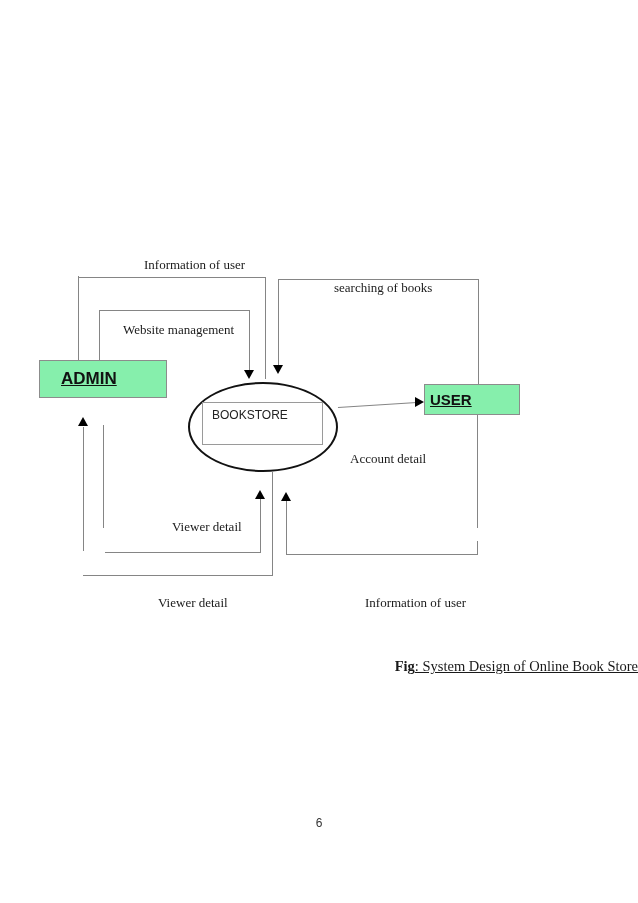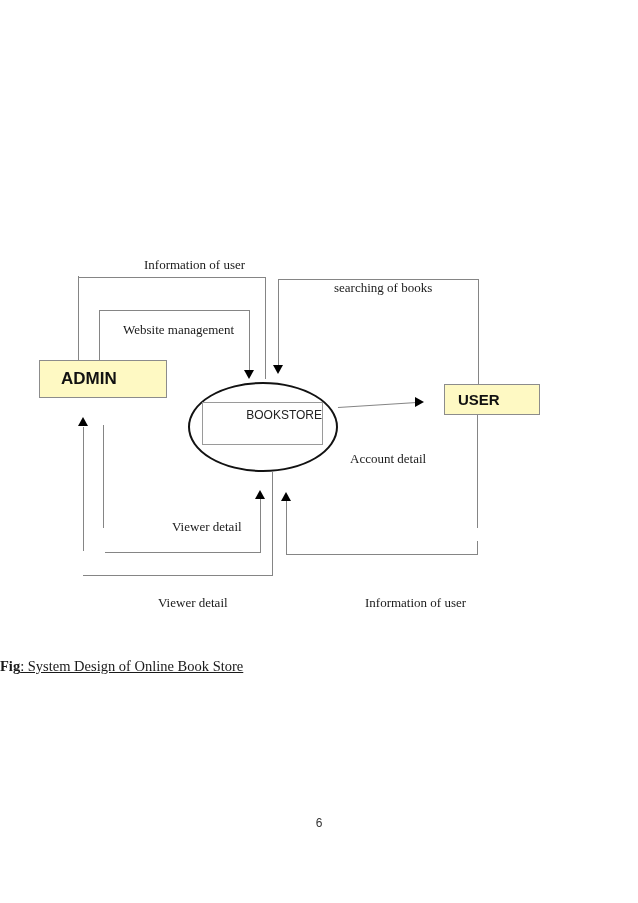--- a/index.html
+++ b/index.html
@@ -15,40 +15,40 @@
   .hl{position:absolute;height:1px;background:var(--line,#858585);}
   .vl{position:absolute;width:1px;background:var(--line,#858585);}
   .sloped{transform:rotate(-3.6deg);transform-origin:left center;}
   
   .arr{position:absolute;width:0;height:0;}
   .arr-down{border-left:5px solid transparent;border-right:5px solid transparent;border-top:9px solid var(--arrow,#000);}
   .arr-up{border-left:5px solid transparent;border-right:5px solid transparent;border-bottom:9px solid var(--arrow,#000);}
   .arr-right{border-top:5px solid transparent;border-bottom:5px solid transparent;border-left:9px solid var(--arrow,#000);}
   
   .node{
-    position:absolute;border:1px solid var(--border,#8c8c8c);background:#fef9c3;
+    position:absolute;border:1px solid var(--border,#8c8c8c);background:#86efac;
     display:flex;align-items:center;
-    font-family:"Liberation Sans", sans-serif;font-weight:bold;color:#111;
+    font-family:"Liberation Sans", sans-serif;font-weight:bold;color:#111;text-decoration:underline;
   }
   .node-admin{left:39px;top:360px;width:128px;height:38px;font-size:17px;padding-left:21px;box-sizing:border-box;}
-  .node-user{left:424px;top:384px;width:96px;height:31px;font-size:15px;padding-left:13px;box-sizing:border-box;margin-left:20px;}
+  .node-user{left:424px;top:384px;width:96px;height:31px;font-size:15px;padding-left:5px;box-sizing:border-box;}
   .ellipse{
     position:absolute;left:188px;top:382px;width:150px;height:90px;
     border:2px solid #121212;border-radius:50%;background:#fff;box-sizing:border-box;
   }
   .sysrect{
     position:absolute;left:202px;top:402px;width:121px;height:43px;
     border:1px solid #9a9a9a;background:#fff;box-sizing:border-box;
     font-family:"Liberation Sans", sans-serif;font-size:12px;color:#222;
     line-height:21px;padding-top:2px;
   }
   .sysrect .l1{padding-left:31px;}
-  .sysrect .l2{padding-left:9px;text-align:right;}
+  .sysrect .l2{padding-left:9px;}
   .caption{
-    position:absolute;left:0;top:658px;width:638px;text-align:left;
+    position:absolute;left:0;top:658px;width:638px;text-align:right;
     font-size:14.5px;
   }
   .caption .u{text-decoration:underline;}
   .pagenum{
     position:absolute;left:0;top:816px;width:638px;text-align:center;
     font-family:"Liberation Sans", sans-serif;font-size:12px;color:#333;
   }
 </style>
 </head>
 <body>

